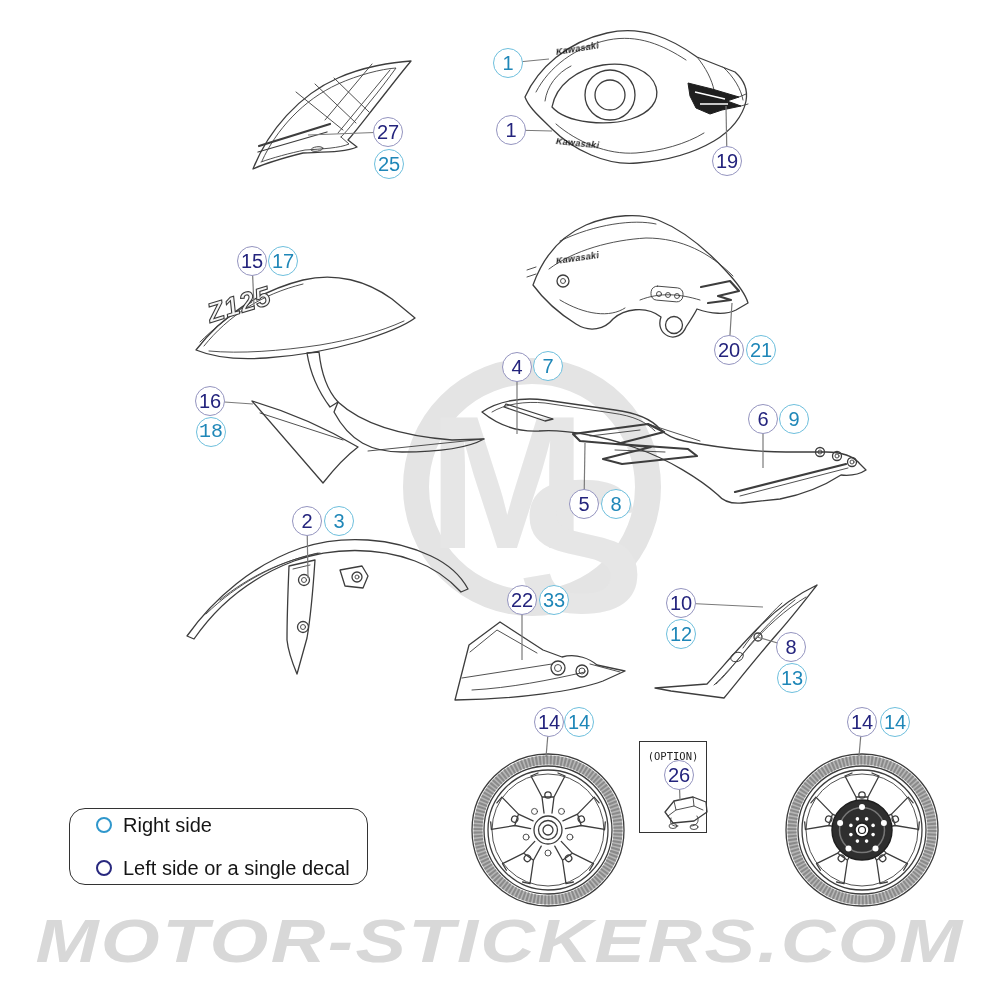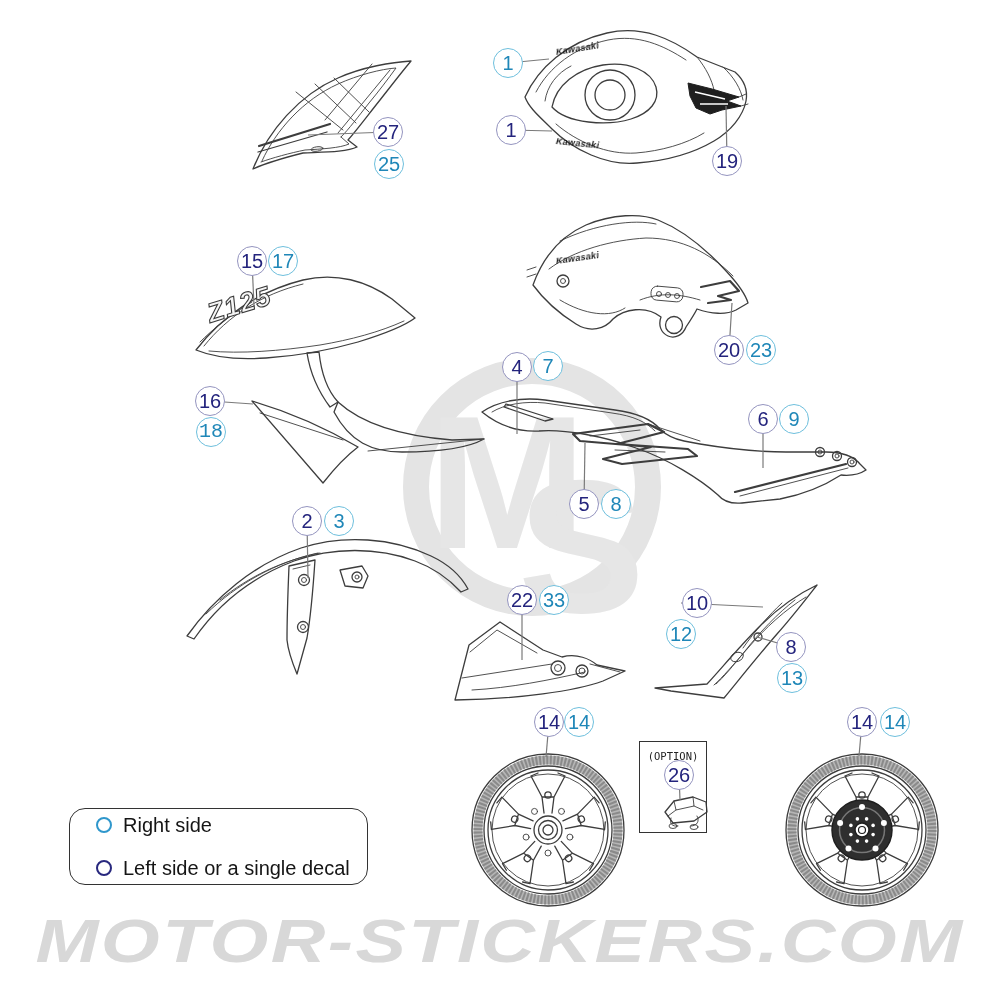--- a/index.html
+++ b/index.html
@@ -282,32 +282,32 @@
     <div class="callout left" style="left: 373px; top: 117px;">27</div>
     <div class="callout right" style="left: 374px; top: 149px;">25</div>
     <div class="callout right" style="left: 493px; top: 48px;">1</div>
     <div class="callout left" style="left: 496px; top: 115px;">1</div>
     <div class="callout left" style="left: 712px; top: 146px;">19</div>
     <div class="callout left" style="left: 237px; top: 246px;">15</div>
     <div class="callout right" style="left: 268px; top: 246px;">17</div>
     <div class="callout left" style="left: 195px; top: 386px;">16</div>
     <div class="callout right" style="left: 196px; top: 417px; font-family: Liberation Mono, monospace;">18</div>
     <div class="callout left" style="left: 714px; top: 335px;">20</div>
-    <div class="callout right" style="left: 746px; top: 335px;">23</div>
+    <div class="callout right" style="left: 746px; top: 335px;">21</div>
     <div class="callout left" style="left: 502px; top: 352px;">4</div>
     <div class="callout right" style="left: 533px; top: 351px;">7</div>
     <div class="callout left" style="left: 569px; top: 489px;">5</div>
     <div class="callout right" style="left: 601px; top: 489px;">8</div>
     <div class="callout left" style="left: 748px; top: 404px;">6</div>
     <div class="callout right" style="left: 779px; top: 404px;">9</div>
     <div class="callout left" style="left: 292px; top: 506px;">2</div>
     <div class="callout right" style="left: 324px; top: 506px;">3</div>
     <div class="callout left" style="left: 507px; top: 585px;">22</div>
     <div class="callout right" style="left: 539px; top: 585px;">33</div>
-    <div class="callout left" style="left: 666px; top: 588px; margin-left: 16px;">10</div>
+    <div class="callout left" style="left: 666px; top: 588px;">10</div>
     <div class="callout right" style="left: 666px; top: 619px;">12</div>
     <div class="callout left" style="left: 776px; top: 632px;">8</div>
     <div class="callout right" style="left: 777px; top: 663px;">13</div>
     <div class="callout left" style="left: 534px; top: 707px;">14</div>
     <div class="callout right" style="left: 564px; top: 707px;">14</div>
     <div class="callout left" style="left: 847px; top: 707px;">14</div>
     <div class="callout right" style="left: 880px; top: 707px;">14</div>
     <div class="callout left" style="left: 664px; top: 760px;">26</div>
   </div>
 

